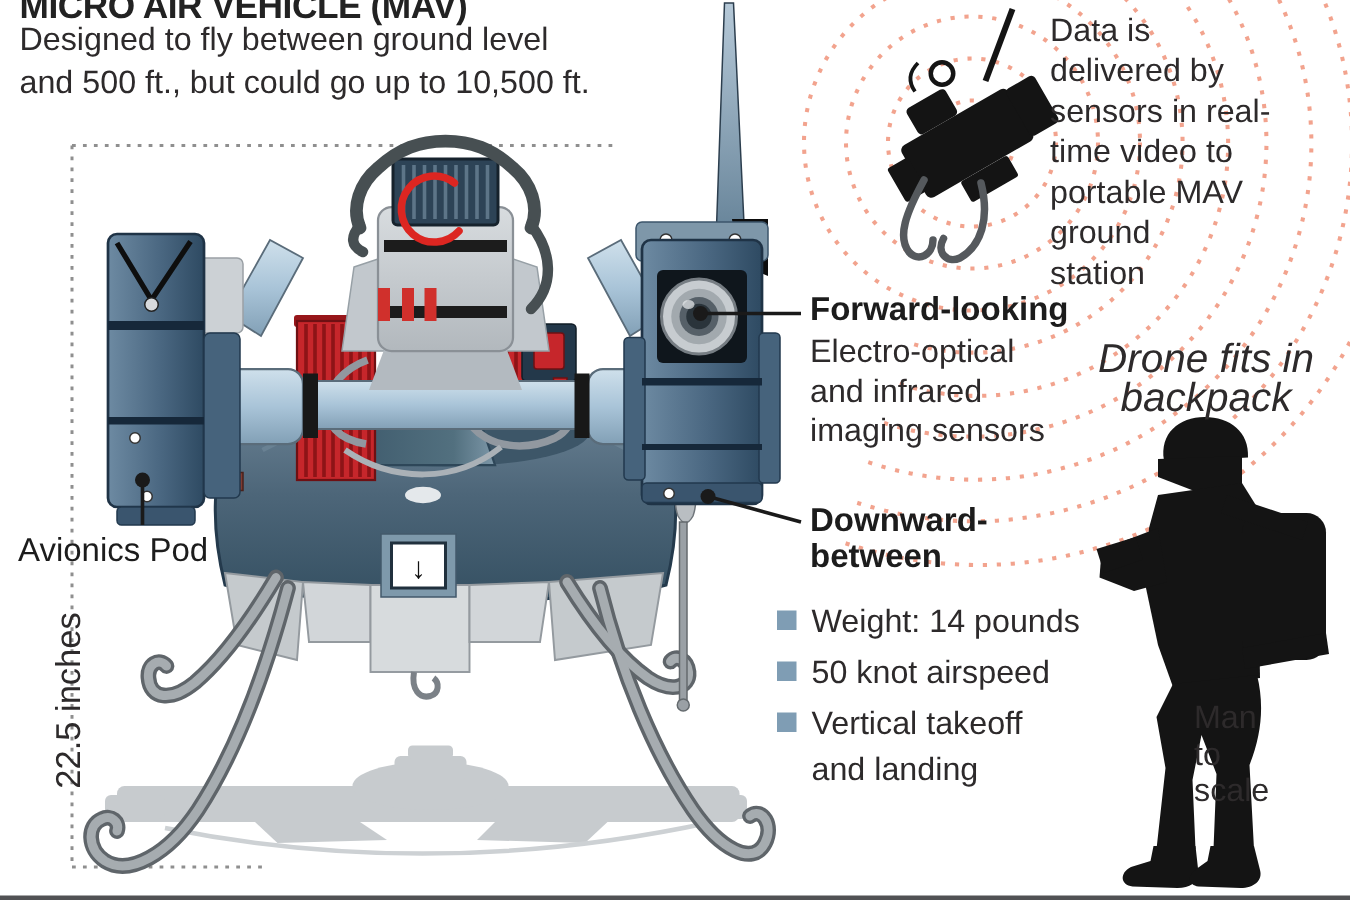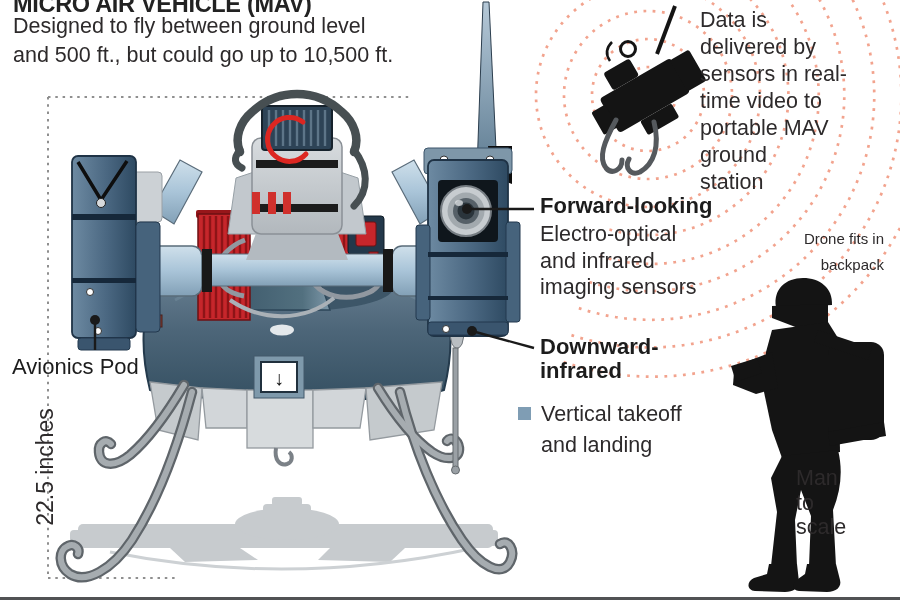--- a/index.html
+++ b/index.html
@@ -7,21 +7,21 @@
        font-family:"Liberation Sans","DejaVu Sans",sans-serif;color:#2d2a2b;}
   #stage{position:absolute;left:0;top:0;width:900px;height:600px;}
   svg#art{position:absolute;left:0;top:0;}
   .txt{position:absolute;white-space:pre-line;}
   .title{left:13px;top:-9px;font-size:23.5px;font-weight:700;letter-spacing:-.3px;color:#222;}
   .subtitle{left:13px;top:12px;font-size:21.5px;line-height:29px;color:#2d2a2b;}
   .data-delivery{right:10px;top:7px;width:190px;text-align:left;font-size:21.5px;line-height:27px;}
   .fwd-title{left:540px;top:193px;font-size:22px;font-weight:700;color:#1c1c1c;}
   .fwd-desc{left:540px;top:221px;font-size:21.5px;line-height:26.5px;}
   .dwn-title{left:540px;top:335px;font-size:22px;font-weight:700;line-height:24px;color:#1c1c1c;}
-  .drone-fits{right:16px;top:226px;width:160px;text-align:right;font-size:15px;line-height:26px;}
+  .drone-fits{right:16px;top:226px;width:160px;text-align:center;font-size:27px;line-height:26px;font-style:italic;}
   .man-scale{right:14px;top:466px;width:90px;font-size:21.5px;line-height:24.5px;}
   .avionics{left:12px;top:354px;font-size:22px;font-weight:400;color:#1c1c1c;}
   .dim-label{left:-24px;top:453px;width:140px;height:28px;text-align:center;
              transform:rotate(-90deg);font-size:23px;color:#2d2a2b;}
   .specs{position:absolute;left:514px;top:399px;width:235px;}
   .spec-item{display:flex;align-items:flex-start;margin-bottom:3px;}
   .spec-item .bullet{flex:0 0 13px;width:13px;height:13px;background:#7f9db4;margin:8px 10px 0 4px;}
   .spec-item .spec-text{font-size:21.5px;line-height:31px;white-space:pre-line;color:#2d2a2b;}
   .bottom-strip{position:absolute;left:0;bottom:0;width:900px;height:3px;background:#515254;}
 </style>
@@ -313,34 +313,42 @@
 portable MAV
 ground
 station</div>
 
 <div class="txt fwd-title">Forward-looking</div>
 <div class="txt fwd-desc">Electro-optical
 and infrared
 imaging sensors</div>
 
 <div class="txt dwn-title">Downward-
-infrared</div>
+between</div>
 
 <div class="txt drone-fits">Drone fits in
 backpack</div>
 
 <div class="txt man-scale">Man
 to
 scale</div>
 
 <div class="txt avionics">Avionics Pod</div>
 
 <div class="txt dim-label">22.5 inches</div>
 
 <div class="specs">
+      <div class="spec-item">
+        <span class="bullet"></span>
+        <div class="spec-text">Weight: 14 pounds</div>
+      </div>
+      <div class="spec-item">
+        <span class="bullet"></span>
+        <div class="spec-text">50 knot airspeed</div>
+      </div>
       <div class="spec-item">
         <span class="bullet"></span>
         <div class="spec-text">Vertical takeoff
 and landing</div>
       </div>
     </div>
 
 <div class="bottom-strip"></div>
 
 </div>

